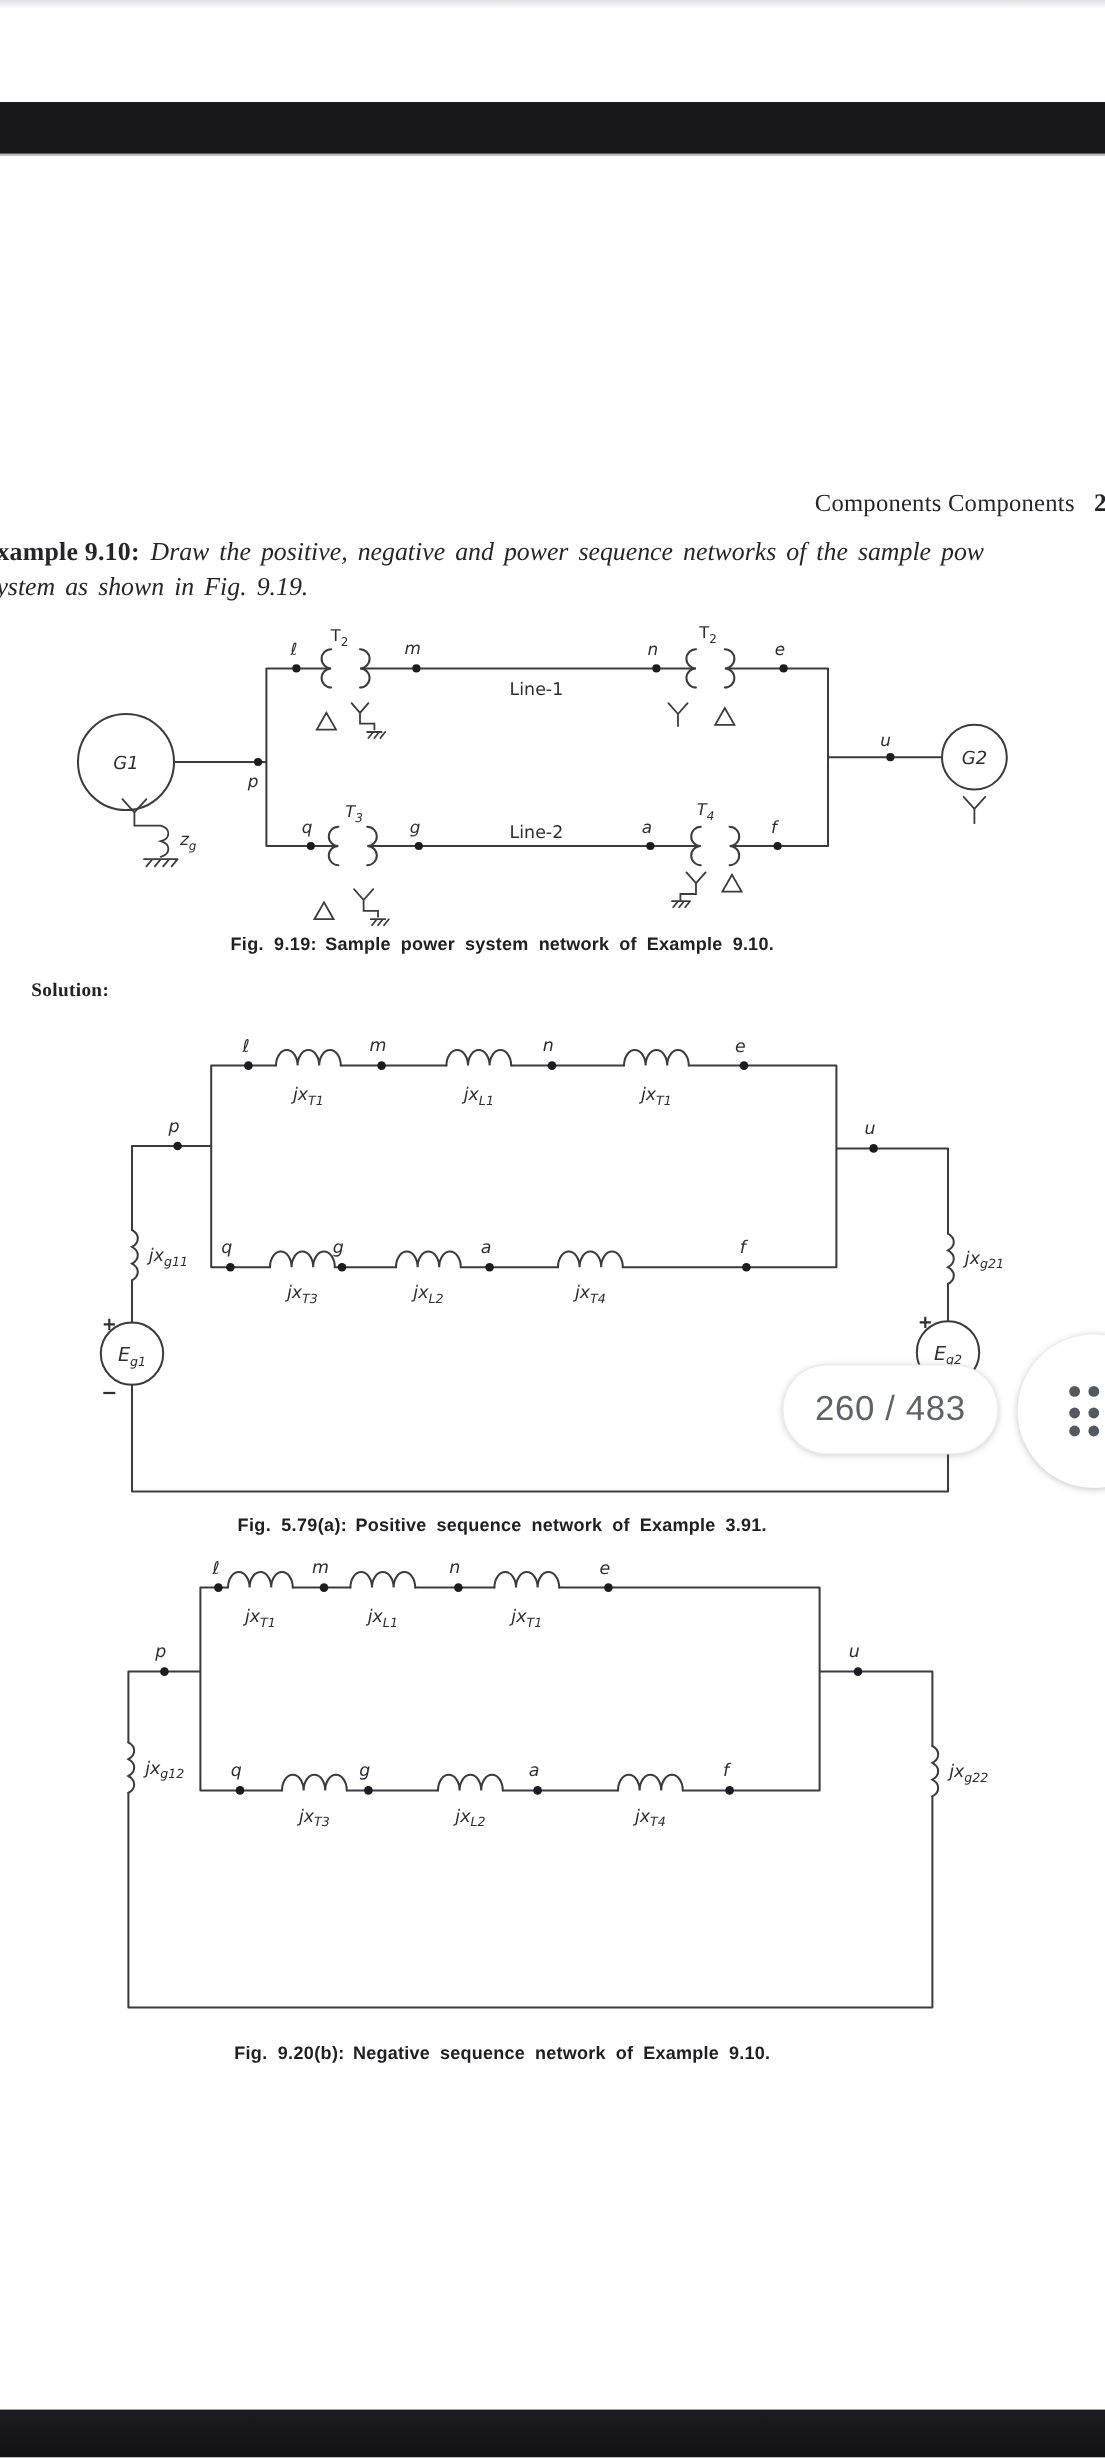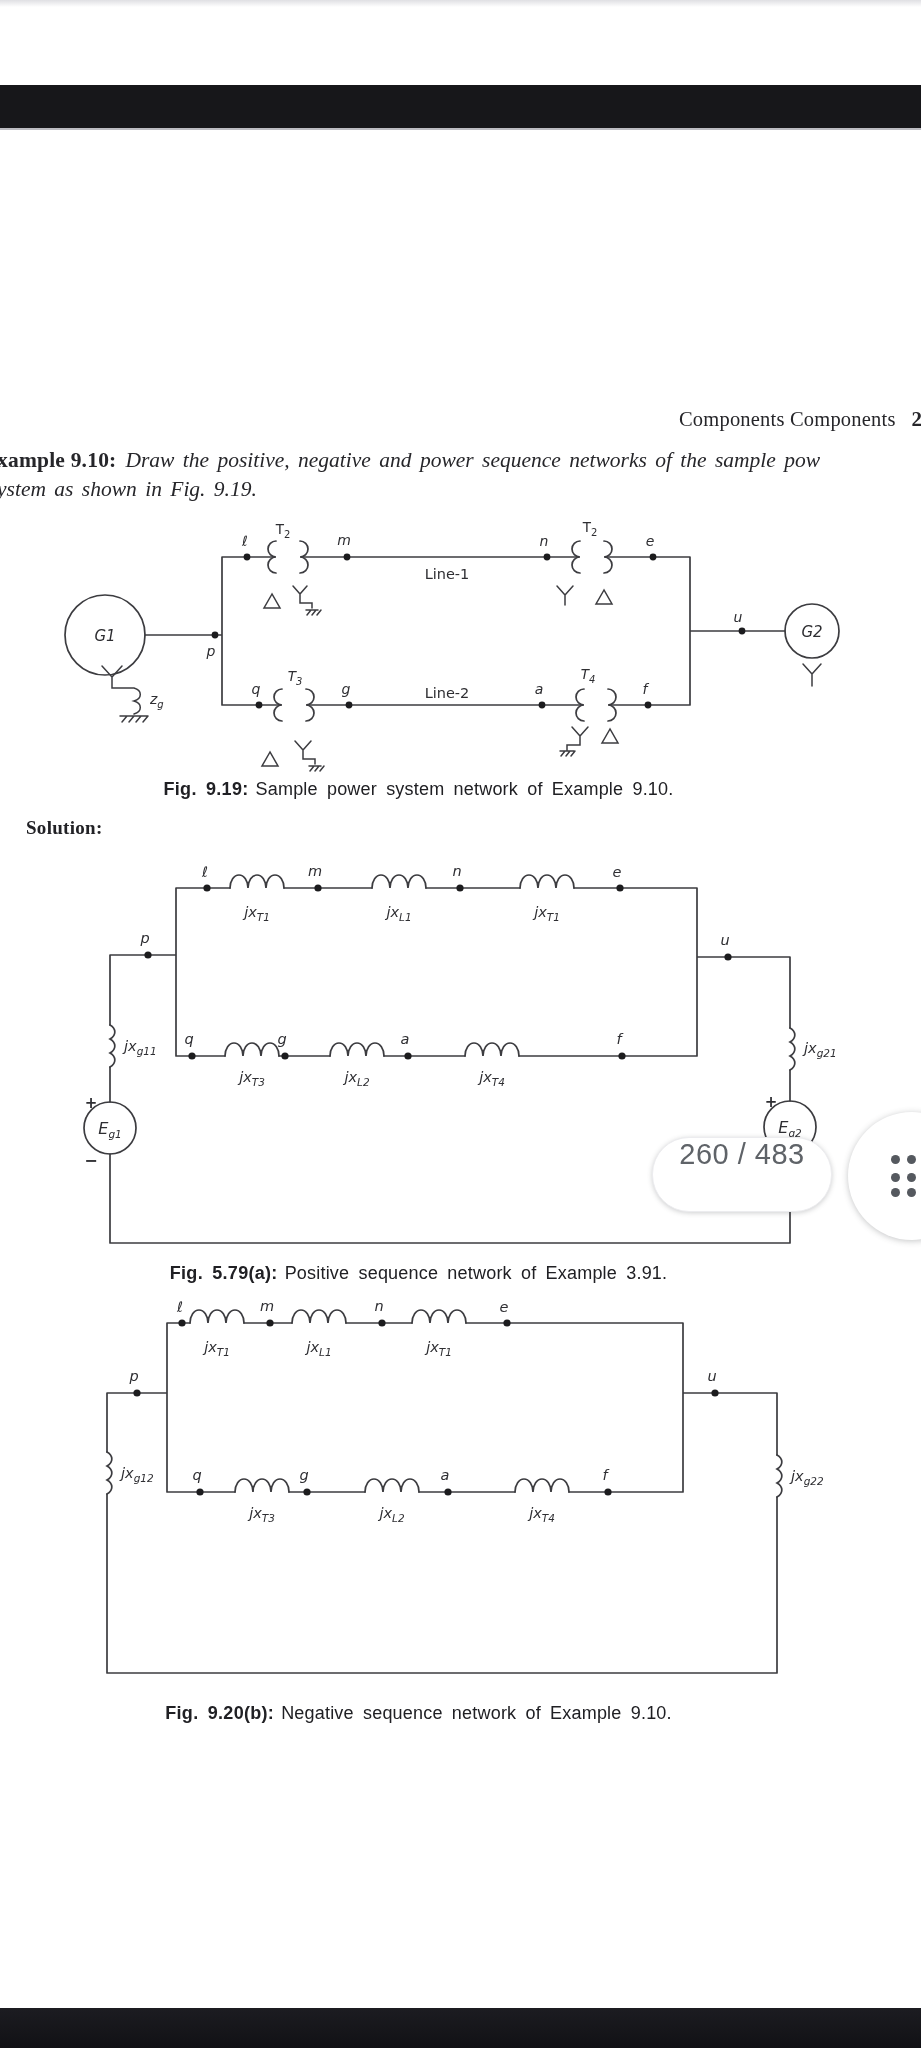--- a/index.html
+++ b/index.html
@@ -11,30 +11,30 @@
        border-bottom:2px solid #bcbcc2;}
   .bottombar{position:absolute;left:0;top:2008px;width:921px;height:40px;
        background:linear-gradient(#1c1c21,#111115);}
   .runhead{position:absolute;top:407px;right:-12px;width:520px;text-align:right;
        font-size:20.5px;color:#26262a;white-space:nowrap;letter-spacing:.2px;}
   .runhead b{margin-left:16px;font-size:21px;}
   .example{position:absolute;left:-3px;top:446px;width:980px;font-size:21.5px;
        color:#26262a;line-height:29px;white-space:nowrap;}
   .example b{margin-right:9px;letter-spacing:.2px;}
   .example i{font-style:italic;word-spacing:3px;}
-  .solution{position:absolute;left:26px;top:817px;font-size:19px;font-weight:bold;
+  .solution{position:absolute;left:26px;top:817px;font-size:16px;font-weight:bold;
        color:#222226;letter-spacing:.3px;}
   .caption{position:absolute;left:0;width:837px;text-align:center;
-       font-family:"Liberation Sans", sans-serif;font-size:18px;color:#202024;
-       word-spacing:4px;letter-spacing:.2px;}
+       font-family:"Liberation Sans", sans-serif;font-size:15px;color:#202024;
+       word-spacing:4px;letter-spacing:.2px;font-weight:bold;}
   .caption b{margin-right:7px;letter-spacing:.3px;}
   .figsvg{position:absolute;left:0;}
   .pill{position:absolute;left:652px;top:1137px;width:178px;height:73px;background:#ffffff;
        border:1px solid #ececef;border-radius:37px;box-shadow:0 1px 5px rgba(60,64,67,.25);
-       display:flex;align-items:flex-start;justify-content:center;
+       display:flex;align-items:center;justify-content:center;
        font-family:"Liberation Sans", sans-serif;font-size:29px;color:#5f6368;
        letter-spacing:.5px;}
   .gridbtn{position:absolute;left:848px;top:1112px;width:128px;height:128px;background:#ffffff;
        border-radius:50%;box-shadow:0 1px 6px rgba(60,64,67,.3);}
   .gridbtn .dot{position:absolute;width:9px;height:9px;border-radius:50%;background:#55595f;}
 </style>
 </head>
 <body>
 
 <div class="topfade"></div>

